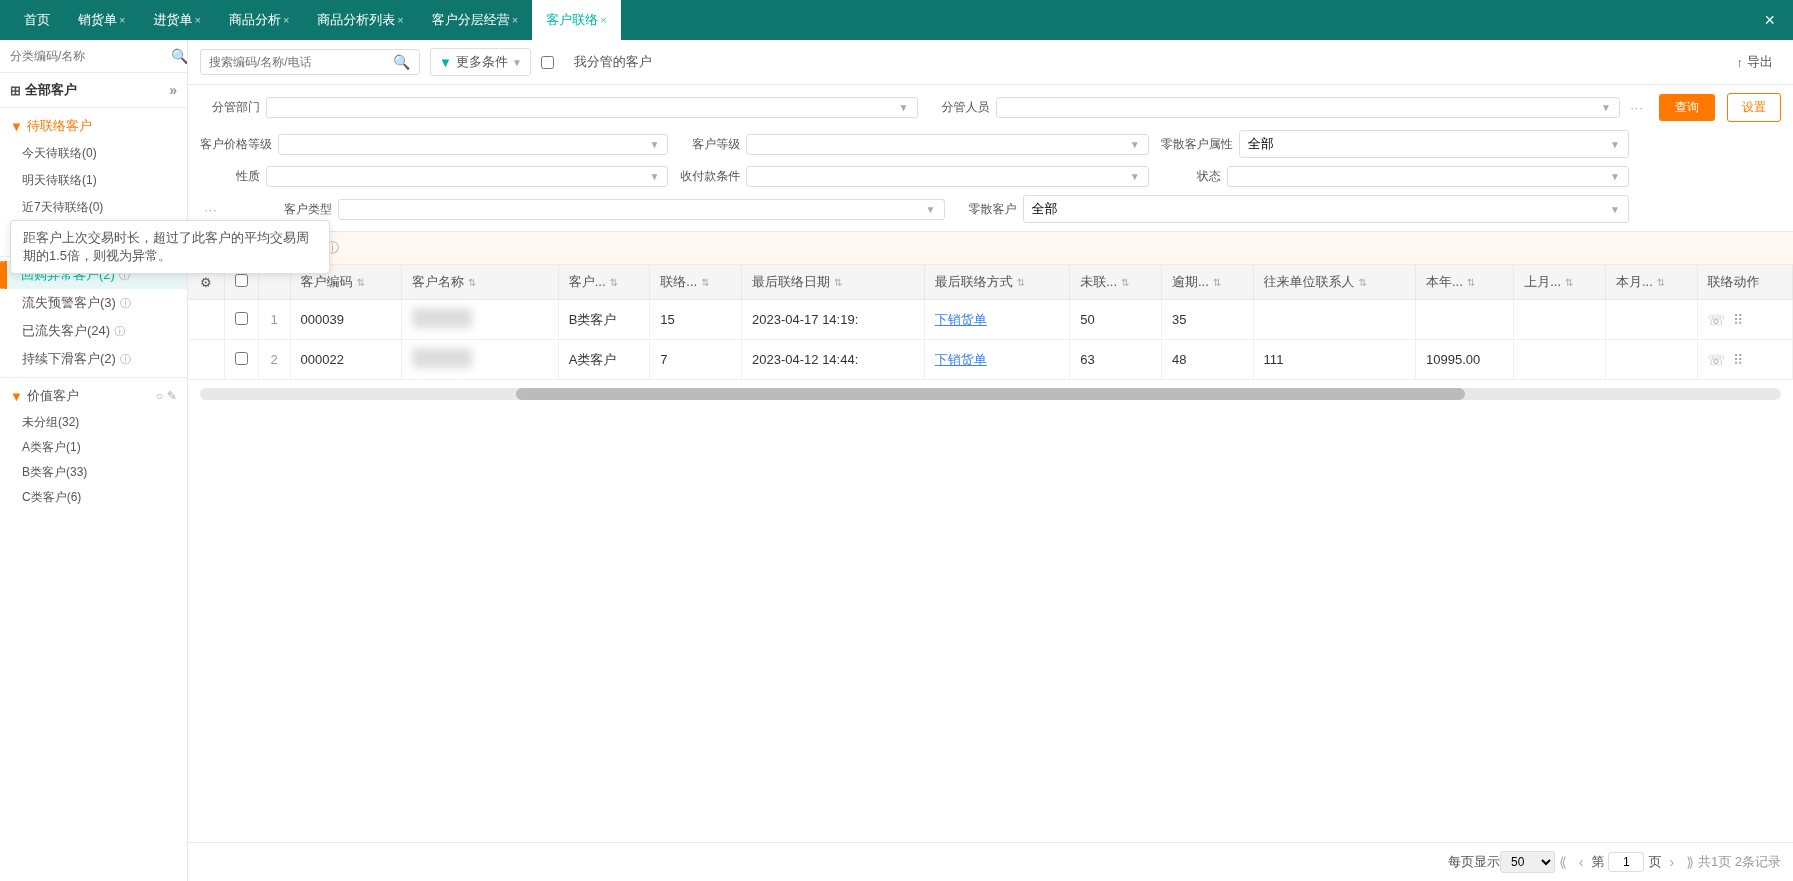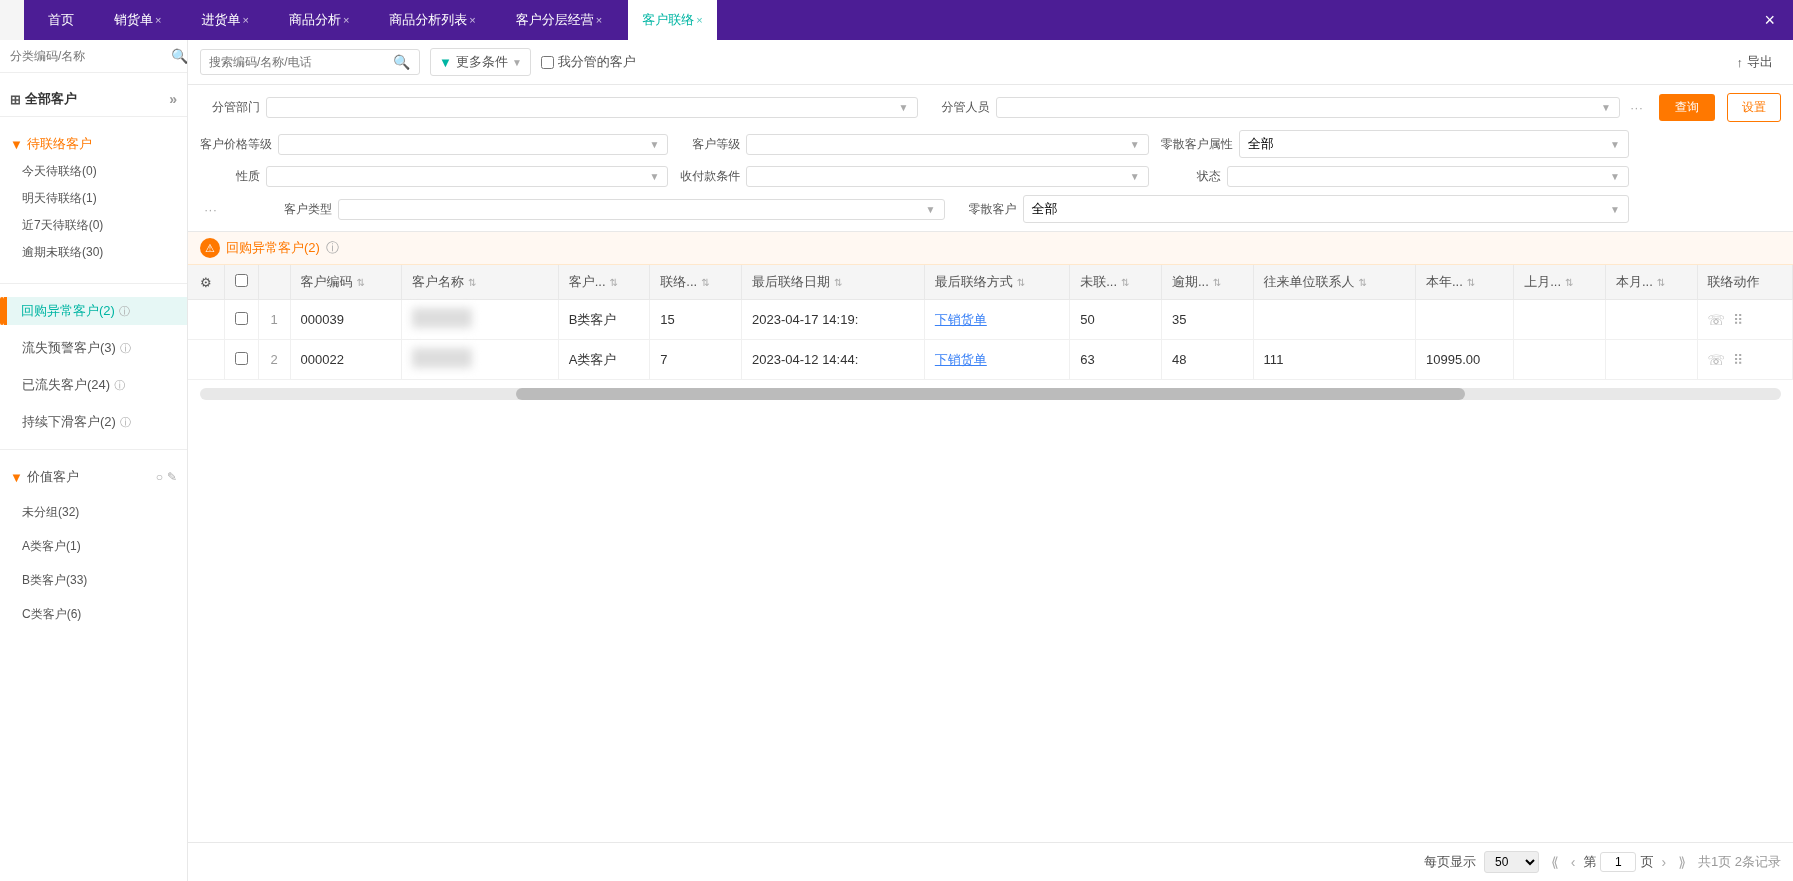--- a/index.html
+++ b/index.html
@@ -1,37 +1,37 @@
 <!DOCTYPE html>
 <html><head>
   <meta charset="utf-8">
   <style>
     * { box-sizing: border-box; margin: 0; padding: 0; font-family: 'Microsoft YaHei', Arial, sans-serif; font-size: 13px; }
     body { background: #f5f5f5; overflow: hidden; width: 1793px; height: 881px; }
 
     
     .top-nav {
-      display: flex; align-items: center; background: #4c1d95; height: 40px; padding: 0 10px; gap: 12px; margin-left: 24px;
+      display: flex; align-items: center; background: #0f766e; height: 40px; padding: 0 10px; gap: 0;
     }
     .nav-item {
       color: #fff; padding: 0 14px; height: 40px; display: flex; align-items: center; cursor: pointer; font-size: 13px; white-space: nowrap;
     }
     .nav-item.active { background: #fff; color: #00b5a3; }
     .nav-close { margin-left: 2px; font-size: 11px; opacity: 0.7; }
     .nav-spacer { flex: 1; }
     .nav-close-btn {
       color: #fff; cursor: pointer; font-size: 18px; padding: 0 8px;
     }
 
     
     .main-layout { display: flex; height: calc(881px - 40px); }
 
     
     .sidebar {
-      width: 188px; background: #fff; border-right: 1px solid #e8e8e8; display: flex; flex-direction: column; overflow: hidden; flex-shrink: 0; gap: 9px;
+      width: 188px; background: #fff; border-right: 1px solid #e8e8e8; display: flex; flex-direction: column; overflow: hidden; flex-shrink: 0;
     }
     .sidebar-search {
       display: flex; align-items: center; padding: 8px 10px; border-bottom: 1px solid #eee; gap: 6px;
     }
     .sidebar-search input {
       flex: 1; border: none; outline: none; font-size: 12px; color: #333;
     }
     .sidebar-search-icon { color: #999; font-size: 14px; cursor: pointer; }
     .sidebar-header {
       display: flex; align-items: center; padding: 8px 10px; font-weight: bold; color: #333; border-bottom: 1px solid #eee;
@@ -66,21 +66,21 @@
     }
     .search-box {
       display: flex; align-items: center; border: 1px solid #ddd; border-radius: 3px; padding: 4px 8px; gap: 6px; width: 220px;
     }
     .search-box input { border: none; outline: none; font-size: 12px; flex: 1; }
     .search-box .search-icon { color: #ff7800; font-size: 14px; cursor: pointer; }
     .more-filter-btn {
       display: flex; align-items: center; gap: 4px; color: #555; cursor: pointer; font-size: 12px; padding: 4px 8px; border: 1px solid #ddd; border-radius: 3px;
     }
     .my-customer {
-      display: flex; align-items: center; gap: 4px; color: #555; font-size: 12px; cursor: pointer;
+      display: flex; align-items: center; gap: 20px; color: #555; font-size: 12px; cursor: pointer;
     }
     .my-customer input[type=checkbox] { cursor: pointer; }
     .toolbar-spacer { flex: 1; }
     .export-btn {
       display: flex; align-items: center; gap: 4px; color: #555; font-size: 12px; cursor: pointer; padding: 4px 8px;
     }
 
     
     .filter-rows {
       background: #fff; border-bottom: 1px solid #e8e8e8; padding: 8px 12px; display: flex; flex-direction: column; gap: 8px;
@@ -131,21 +131,21 @@
     .action-icons { display: flex; gap: 8px; }
     .action-icon { color: #aaa; cursor: pointer; font-size: 14px; }
     .row-num { color: #999; text-align: center; }
     .checkbox-cell { text-align: center; }
 
     
     .settings-col { width: 36px; text-align: center; }
 
     
     .pagination {
-      display: flex; align-items: center; justify-content: flex-end; padding: 8px 12px; border-top: 1px solid #e8e8e8; background: #fff; gap: 8px; font-size: 12px; color: #555;
+      display: flex; align-items: center; justify-content: flex-end; padding: 8px 12px; border-top: 1px solid #e8e8e8; background: #fff; font-size: 12px; color: #555;
     }
     .page-size-select {
       border: 1px solid #ddd; border-radius: 3px; padding: 2px 6px; font-size: 12px; outline: none;
     }
     .page-nav { display: flex; align-items: center; gap: 4px; }
     .page-nav-btn { color: #aaa; cursor: pointer; padding: 2px 4px; font-size: 14px; }
     .page-input { width: 36px; border: 1px solid #ddd; border-radius: 3px; padding: 2px 4px; text-align: center; font-size: 12px; outline: none; }
     .total-info { color: #999; }
 
     
@@ -369,20 +369,23 @@
           <span class="filter-label">零散客户</span>
           <div class="filter-input">
             <span>全部</span>
               <span class="arrow">▼</span>
           </div>
         </div>
         <div style="width:140px;"></div>
       </div>
     </div>
 
+    <div class="tooltip-box">
+      <span>距客户上次交易时长，超过了此客户的平均交易周期的1.5倍，则视为异常。</span>
+    </div>
 
     <div class="table-area">
       <div class="table-container">
 
         <div class="category-label">
           <div class="circle">⚠</div>
           <span>回购异常客户(2)</span>
           <span class="info-icon">ⓘ</span>
         </div>
 

